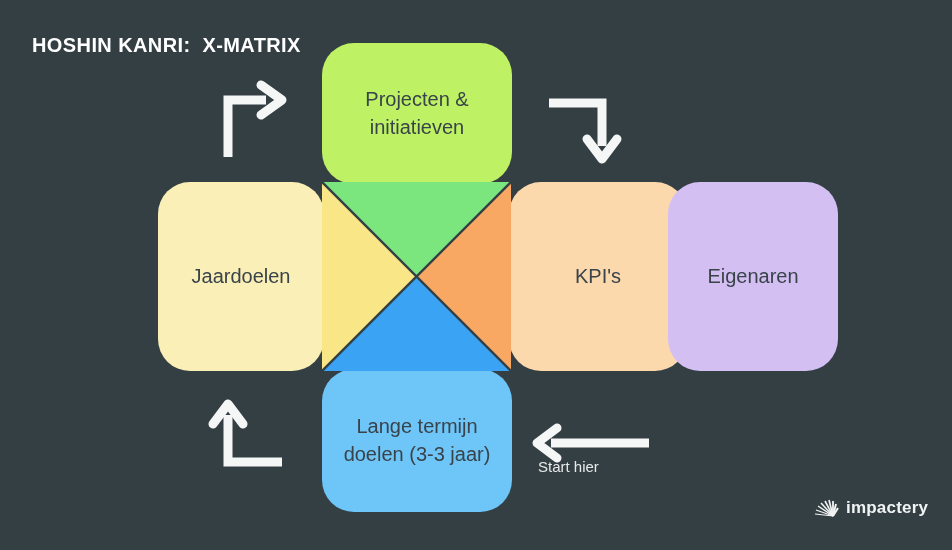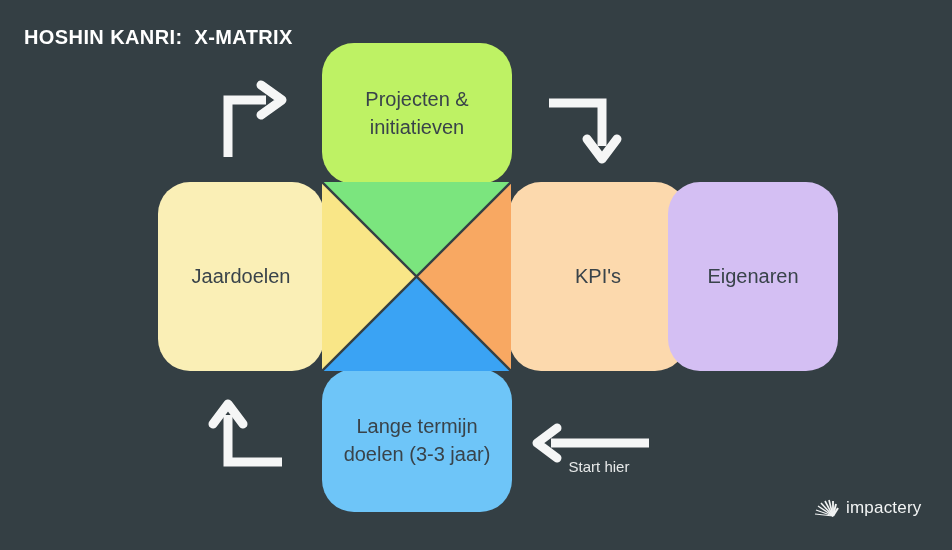--- a/index.html
+++ b/index.html
@@ -8,21 +8,21 @@
     width: 952px;
     height: 550px;
     background: #343F44;
     overflow: hidden;
     font-family: "Liberation Sans", sans-serif;
   }
   .page-title {
     position: absolute;
     left: 16px;
     top: 18px;
-    margin: 8px;
+    margin: 16px;
     color: #FFFFFF;
     font-size: 20px;
     font-weight: 800;
     letter-spacing: 0.4px;
     white-space: pre;
   }
   .box {
     position: absolute;
     border-radius: 32px;
     display: flex;
@@ -51,37 +51,37 @@
     position: absolute;
     left: 0; top: 0;
     width: 952px; height: 550px;
     z-index: 4;
     pointer-events: none;
   }
   .start-label {
     position: absolute;
     left: 538px; top: 458px;
     width: 122px;
-    text-align: center;
+    text-align: left;
     color: #E7E9E9;
     font-size: 15px;
     z-index: 4;
   }
   .logo {
     position: absolute;
     left: 810px; top: 496px;
     display: flex;
     align-items: center;
     gap: 6px;
     z-index: 4;
   }
   .logo-text {
     color: #F2F4F4;
     font-size: 17px;
-    font-weight: 400;
+    font-weight: 700;
     letter-spacing: 0.2px;
   }
 </style>
 </head>
 <body>
 
 <div class="stage">
 
   <h1 class="page-title">HOSHIN KANRI:  X-MATRIX</h1>
 

